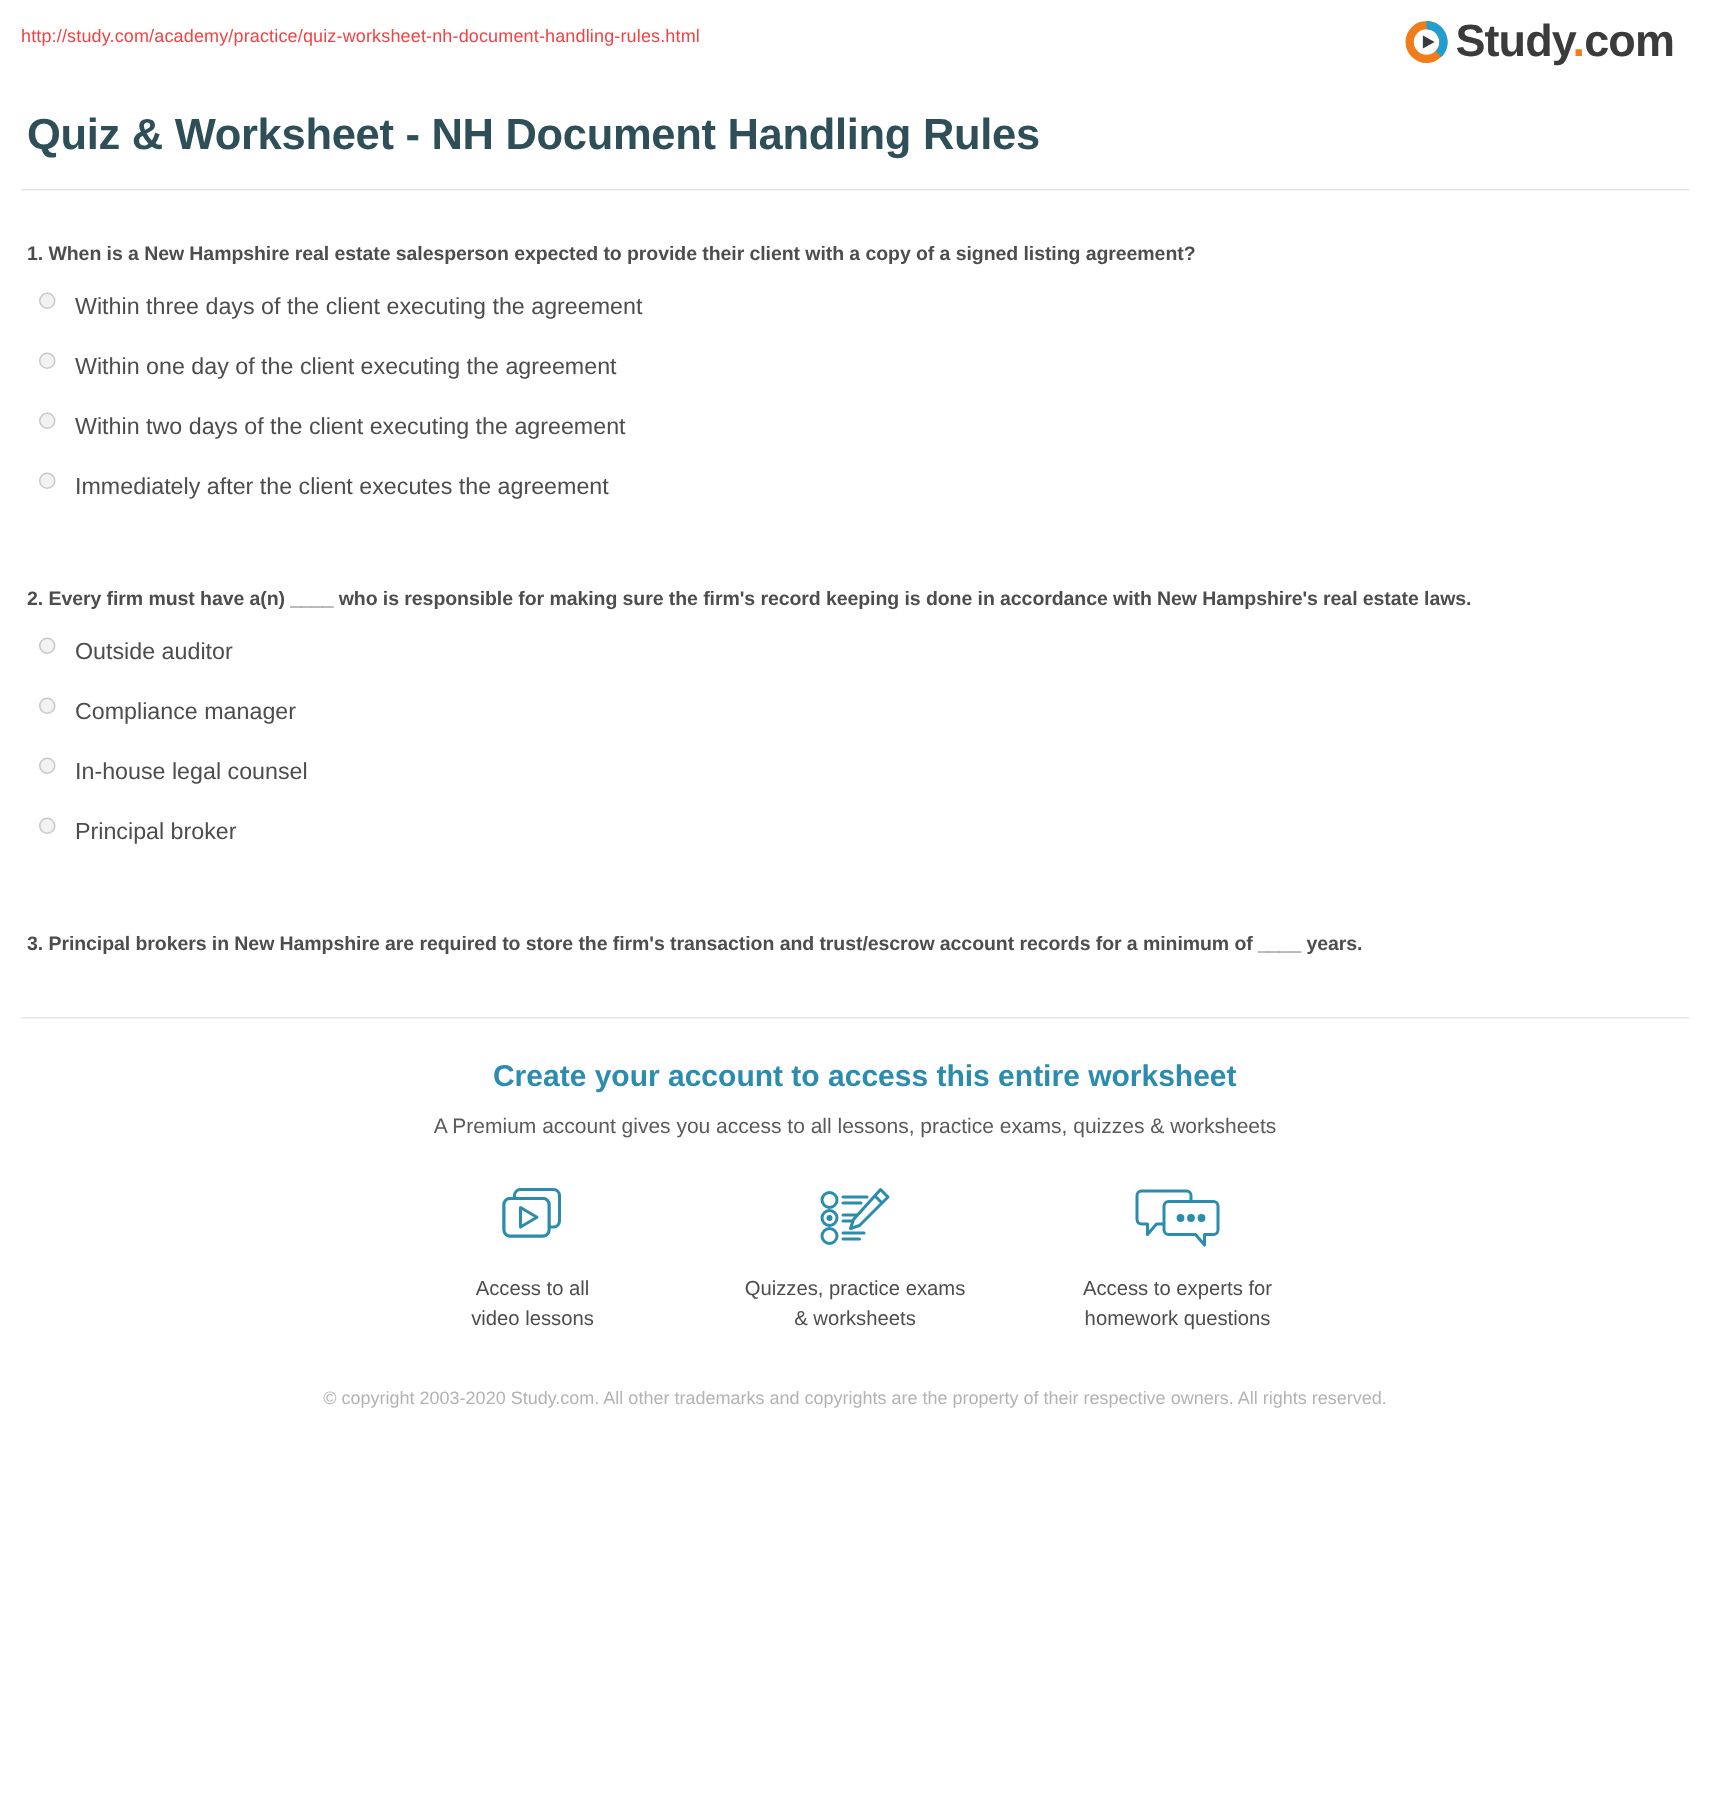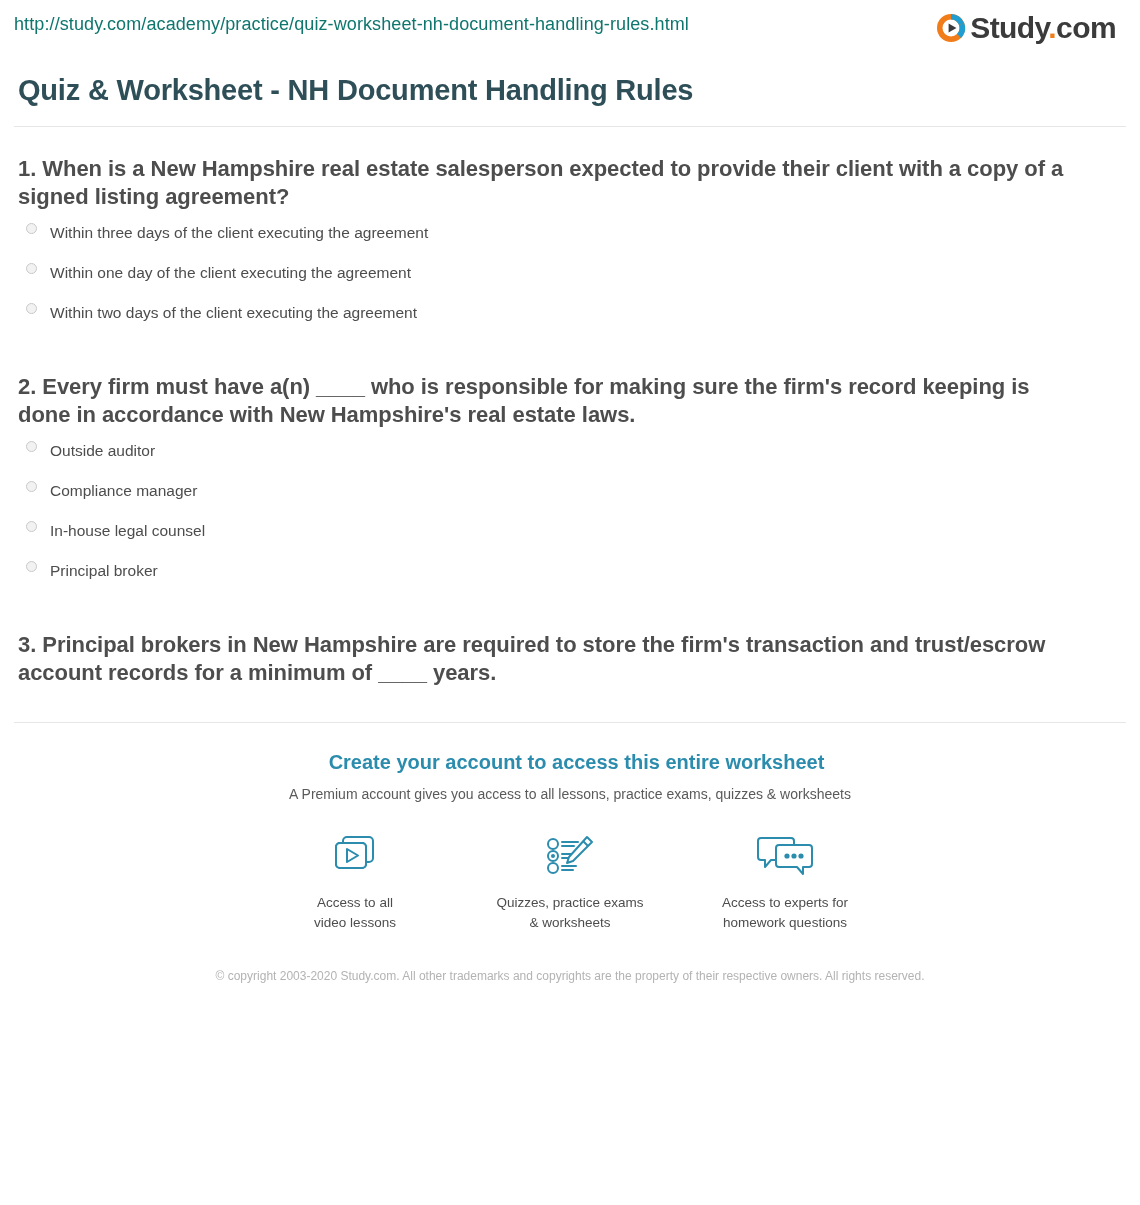--- a/index.html
+++ b/index.html
@@ -19,22 +19,22 @@
 
   
   .page-head {
     display: flex;
     align-items: flex-start;
     justify-content: space-between;
     padding: 12px 14px 0 14px;
     height: 56px;
   }
   .url-text {
-    font-size: 18px;
-    color: #0f766e;
+    font-size: 12px;
+    color: #ef4444;
     letter-spacing: 0.1px;
     line-height: 18px;
     padding-top: 3px;
     white-space: nowrap;
     text-align: right;
   }
   .brand-logo {
     display: flex;
     align-items: center;
     gap: 3px;
@@ -72,21 +72,21 @@
     border: 0;
   }
 
   
   .quiz-body {
     padding: 0 18px;
   }
   .question-block { margin-top: 30px; }
   .question-block:first-child { margin-top: 28px; }
   .question-text {
-    font-size: 22px;
+    font-size: 13px;
     font-weight: bold;
     color: #4d4d4d;
     line-height: 28px;
     max-width: 1062px;
     letter-spacing: -0.05px;
   }
   .answers {
     margin-top: 12px;
     padding-left: 8px;
   }
@@ -197,20 +197,24 @@
         <span class="radio-dot"></span>
         <span class="answer-label">Within three days of the client executing the agreement</span>
       </div>
       <div class="answer-row">
         <span class="radio-dot"></span>
         <span class="answer-label">Within one day of the client executing the agreement</span>
       </div>
       <div class="answer-row">
         <span class="radio-dot"></span>
         <span class="answer-label">Within two days of the client executing the agreement</span>
+      </div>
+      <div class="answer-row">
+        <span class="radio-dot"></span>
+        <span class="answer-label">Immediately after the client executes the agreement</span>
       </div>
     </div>
   </div>
 
   <div class="question-block">
     <div class="question-text">2. Every firm must have a(n) ____ who is responsible for making sure the firm's record keeping is done in accordance with New Hampshire's real estate laws.</div>
     <div class="answers">
       <div class="answer-row">
         <span class="radio-dot"></span>
         <span class="answer-label">Outside auditor</span>

